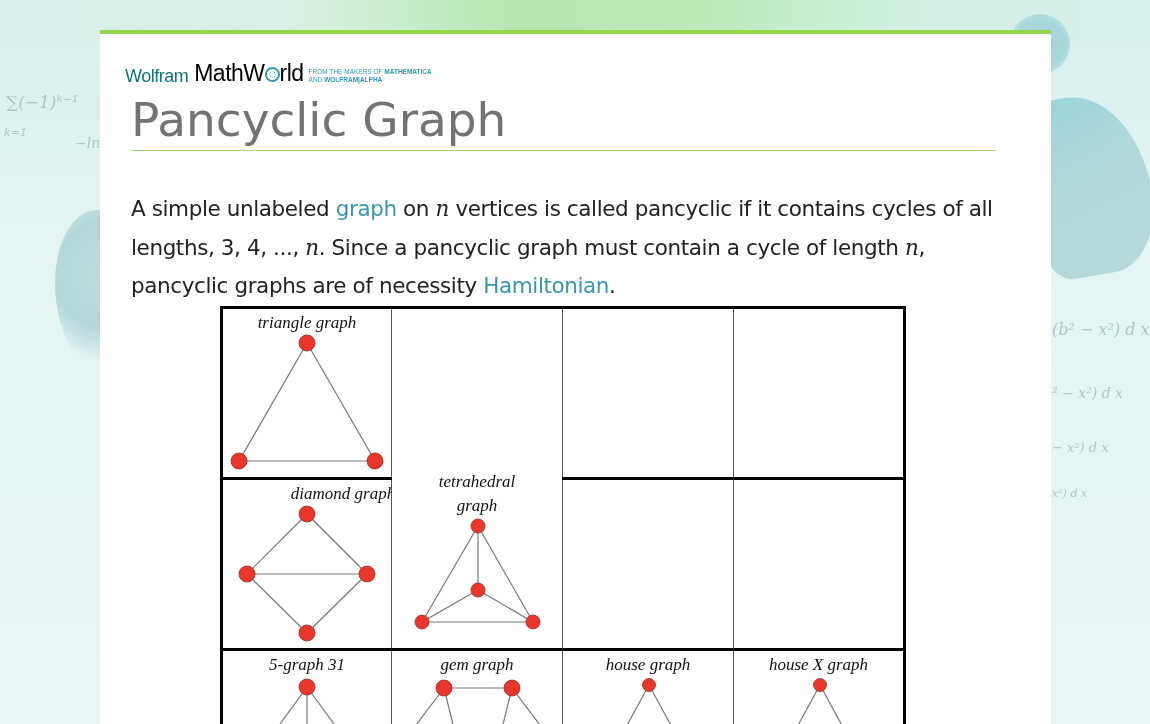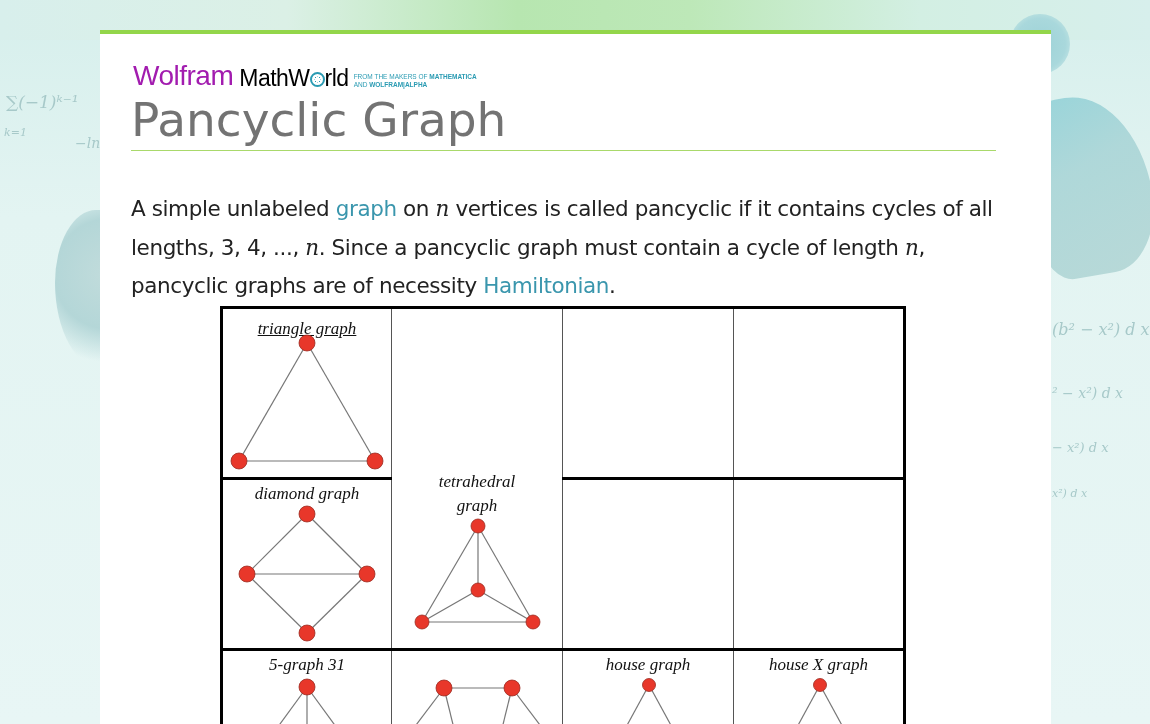--- a/index.html
+++ b/index.html
@@ -35,21 +35,21 @@
     font-size: 14px; white-space: nowrap;
   }
   .page {
     position: absolute; left: 100px; top: 30px; width: 951px; height: 694px;
     background: #ffffff;
     border-top: 4px solid #93d64a;
   }
   .logo {
     position: absolute; left: 25px; top: 26px; display: flex; align-items: flex-end;
   }
-  .logo-wolfram { font-size: 28px; color: #a21caf; letter-spacing: -0.5px; margin-left: 8px; }
+  .logo-wolfram { font-size: 18px; color: #0f766e; letter-spacing: -0.5px; }
   .logo-mathworld { font-size: 23px; color: #000000; letter-spacing: -0.5px; margin-left: 6px; }
   .logo-globe {
     display: inline-block; width: 15px; height: 15px; border-radius: 50%;
     border: 2px solid #2a9bb3; box-sizing: border-box; vertical-align: -1px;
     background: radial-gradient(circle, #ffffff 30%, #2a9bb3 31%, #2a9bb3 38%, #fff 39%);
   }
   .logo-tag {
     margin-left: 5px; font-size: 6.5px; line-height: 8px; color: #2a9bb3; padding-bottom: 3px;
     text-transform: uppercase;
   }
@@ -121,37 +121,37 @@
   <div class="grid">
 
     <div class="vline" style="left:168px; top:0; height:460px;"></div>
     <div class="vline" style="left:339px; top:0; height:460px;"></div>
     <div class="vline" style="left:510px; top:0; height:460px;"></div>
 
     <div class="hline" style="left:0; top:168px; width:680px;"></div>
     <div class="hline" style="left:0; top:339px; width:680px;"></div>
 
     <div class="cell" style="left:0; top:0; width:168px; height:168px;">
-      <div class="cell-label" style="top:8px;text-decoration:underline;">triangle graph</div>
+      <div class="cell-label" style="top:2px;">triangle graph</div>
       <svg width="168" height="168">
         <g stroke="#777" stroke-width="1.2">
           <line x1="84" y1="34" x2="16" y2="152"></line>
           <line x1="84" y1="34" x2="152" y2="152"></line>
           <line x1="16" y1="152" x2="152" y2="152"></line>
         </g>
         <g fill="#e8372a" stroke="#9a2a20" stroke-width="0.8">
           <circle cx="84" cy="34" r="8"></circle>
           <circle cx="16" cy="152" r="8"></circle>
           <circle cx="152" cy="152" r="8"></circle>
         </g>
       </svg>
     </div>
 
     <div class="cell" style="left:0; top:171px; width:168px; height:168px;">
-      <div class="cell-label" style="top:2px;">diamond graph</div>
+      <div class="cell-label" style="top:2px;padding-left:36px;">diamond graph</div>
       <svg width="168" height="168">
         <g stroke="#777" stroke-width="1.2">
           <line x1="84" y1="34" x2="24" y2="94"></line>
           <line x1="84" y1="34" x2="144" y2="94"></line>
           <line x1="24" y1="94" x2="144" y2="94"></line>
           <line x1="24" y1="94" x2="84" y2="153"></line>
           <line x1="144" y1="94" x2="84" y2="153"></line>
         </g>
         <g fill="#e8372a" stroke="#9a2a20" stroke-width="0.8">
           <circle cx="84" cy="34" r="8"></circle>
@@ -191,20 +191,21 @@
           <line x1="84" y1="36" x2="84" y2="110"></line>
           <line x1="84" y1="36" x2="138" y2="110"></line>
         </g>
         <g fill="#e8372a" stroke="#9a2a20" stroke-width="0.8">
           <circle cx="84" cy="36" r="8"></circle>
         </g>
       </svg>
     </div>
 
     <div class="cell" style="left:169px; top:342px; width:170px; height:118px;">
+      <div class="cell-label" style="top:2px;">gem graph</div>
       <svg width="170" height="118">
         <g stroke="#777" stroke-width="1.2">
           <line x1="52" y1="37" x2="120" y2="37"></line>
           <line x1="52" y1="37" x2="18" y2="82"></line>
           <line x1="52" y1="37" x2="70" y2="110"></line>
           <line x1="120" y1="37" x2="102" y2="110"></line>
           <line x1="120" y1="37" x2="154" y2="82"></line>
         </g>
         <g fill="#e8372a" stroke="#9a2a20" stroke-width="0.8">
           <circle cx="52" cy="37" r="8"></circle>

